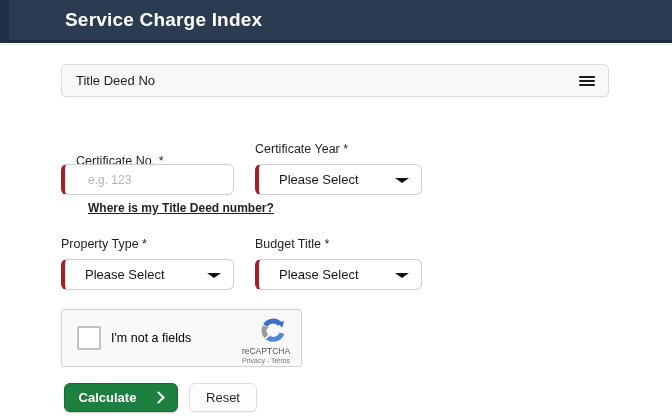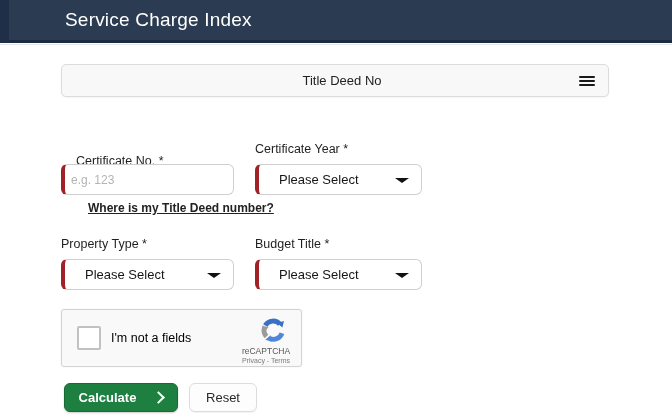--- a/index.html
+++ b/index.html
@@ -18,29 +18,29 @@
     border-bottom:3px solid #1b2b41;
   }
   .header::after{
     content:"";position:absolute;left:0;right:0;bottom:-5px;height:1px;background:#e4e7ea;
   }
   .header-edge{
     position:absolute;left:0;top:0;width:9px;height:43px;background:#1e2f47;
   }
   .header h1{
     position:absolute;left:65px;top:0;margin:0;line-height:40px;
-    font-size:19px;font-weight:400;color:#ffffff;letter-spacing:.2px;
+    font-size:19px;font-weight:700;color:#ffffff;letter-spacing:.2px;
   }
 
   
   .deed-bar{
     position:absolute;left:61px;top:64px;width:548px;height:33px;
     background:#f8f8f8;border:1px solid #dcdcdc;border-radius:5px;
     box-sizing:border-box;display:flex;align-items:center;
-    box-shadow:0 1px 2px rgba(0,0,0,.04);cursor:pointer;justify-content:center;
+    box-shadow:0 1px 2px rgba(0,0,0,.04);cursor:pointer;
   }
   .deed-bar .deed-label{font-size:13px;color:#222;padding-left:14px;}
   .menu-icon{position:absolute;right:13px;top:50%;transform:translateY(-50%);width:16px;}
   .menu-icon i{display:block;height:2px;background:#1a1a1a;margin:2px 0;border-radius:1px;}
 
   
   .note{
     position:absolute;left:61px;top:111px;font-size:11.5px;color:#121212;
   }
 
@@ -52,21 +52,21 @@
   .lbl-cert-yr{left:255px;top:142px;}
   .lbl-prop{left:61px;top:237px;}
   .lbl-budget{left:255px;top:237px;}
 
   .text-input, .select{
     position:absolute;height:31px;box-sizing:border-box;
     background:#ffffff;border:1px solid #cfcfcf;border-left:4px solid #a02126;
     border-radius:6px;
   }
   .text-input{
-    left:61px;top:164px;width:173px;padding:0 6px;
+    left:61px;top:164px;width:173px;padding:0 23px;
     font-family:"Liberation Sans",sans-serif;font-size:12px;color:#333;outline:none;
   }
   .text-input::placeholder{color:#b4b4b4;}
   .select{display:flex;align-items:center;cursor:pointer;}
   .sel-cert-yr{left:255px;top:164px;width:167px;}
   .sel-prop{left:61px;top:259px;width:173px;}
   .sel-budget{left:255px;top:259px;width:167px;}
   .select .sel-value{font-size:13px;color:#161616;padding-left:20px;}
   .caret{
     position:absolute;right:12px;top:50%;margin-top:-2px;

